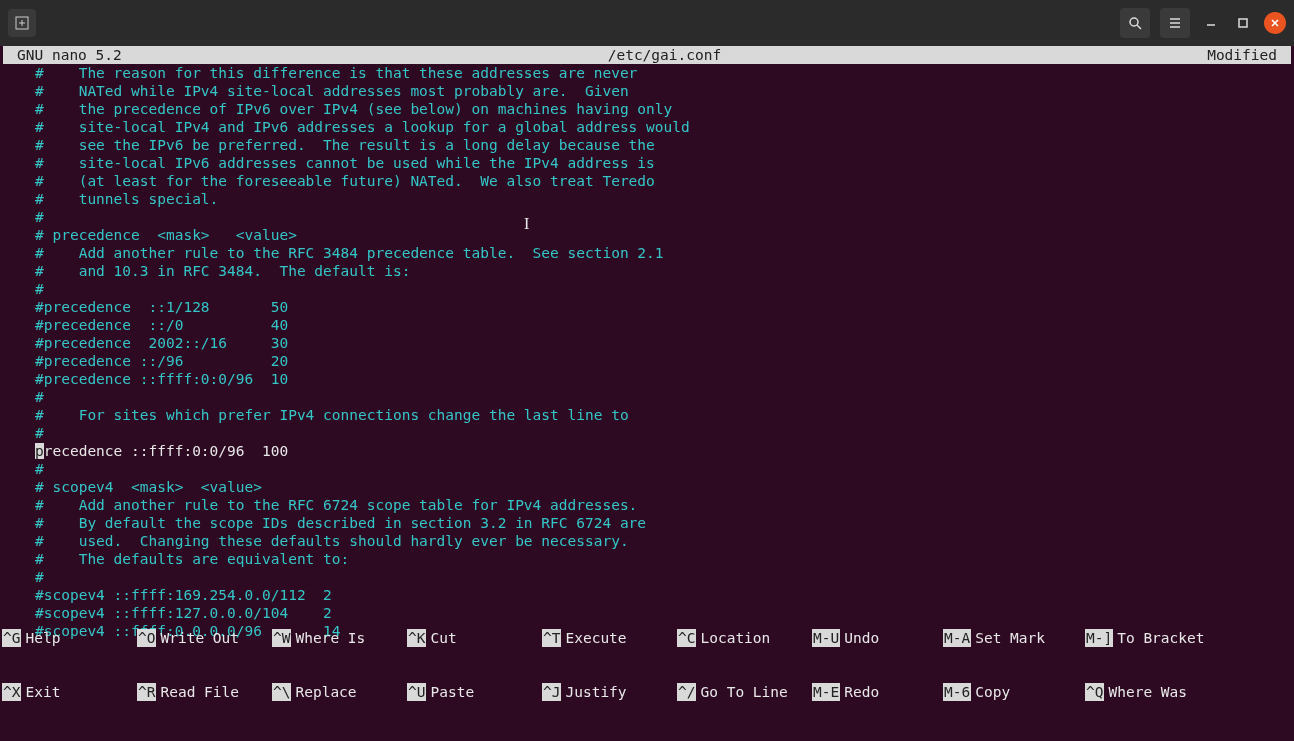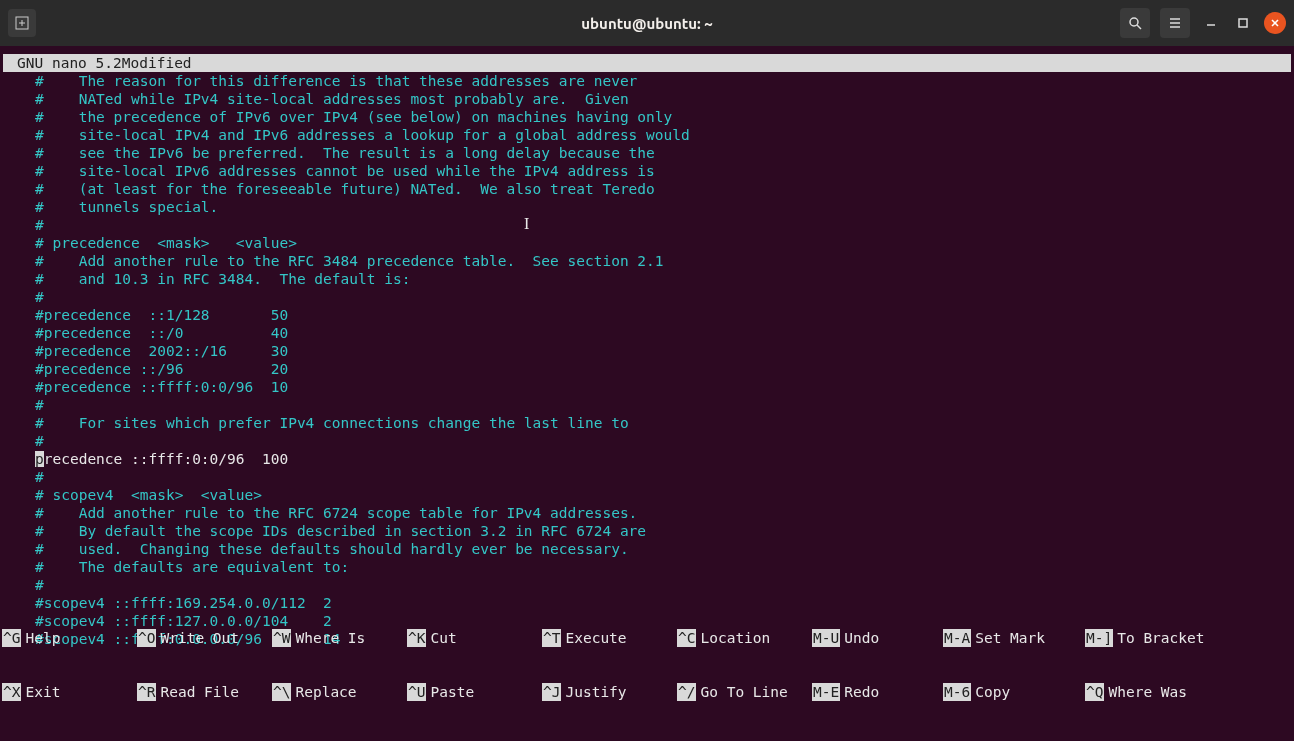--- a/index.html
+++ b/index.html
@@ -54,21 +54,21 @@
     border-radius: 4px;
     background: #3a3a3a;
     display:flex;align-items:center;justify-content:center;
     color:#ddd;
   }
   
   .terminal {
     position: relative;
     width: 100%;
     height: calc(100% - 46px);
-    padding: 8px 3px;
+    padding: 0 3px;
     border-radius: 32px;
   }
   .status-line {
     height: 18px;
     line-height: 18px;
     background: #d9d9d9;
     color: #222;
     display: flex;
     font-weight: normal;
     font-size: 14.5px;
@@ -127,21 +127,20 @@
 <div class="titlebar">
   <div class="tb-left">
     <div class="newtab-btn">
       <svg width="14" height="14" viewBox="0 0 14 14">
           <rect x="1" y="1" width="12" height="12" fill="none" stroke="#ccc" stroke-width="1"></rect>
           <line x1="7" y1="4" x2="7" y2="10" stroke="#ccc" stroke-width="1"></line>
           <line x1="4" y1="7" x2="10" y2="7" stroke="#ccc" stroke-width="1"></line>
         </svg>
     </div>
   </div>
-  <div class="tb-title">ubuntu@ubuntu: ~</div>
   <div class="tb-right">
     <div class="tb-btn">
       <svg width="14" height="14" viewBox="0 0 14 14">
           <circle cx="6" cy="6" r="4" fill="none" stroke="#ddd" stroke-width="1.5"></circle>
           <line x1="9" y1="9" x2="13" y2="13" stroke="#ddd" stroke-width="1.5"></line>
         </svg>
     </div>
     <div class="tb-btn">
       <svg width="14" height="14" viewBox="0 0 14 14">
           <line x1="2" y1="3" x2="12" y2="3" stroke="#ddd" stroke-width="1.5"></line>
@@ -164,20 +163,21 @@
           <line x1="2" y1="2" x2="8" y2="8" stroke="#fff" stroke-width="1.6"></line>
           <line x1="8" y1="2" x2="2" y2="8" stroke="#fff" stroke-width="1.6"></line>
         </svg>
     </div>
   </div>
 </div>
 
 <div class="terminal">
   <div class="status-line">
     <span class="status-left">GNU nano 5.2</span>
+    <span class="status-center">/etc/gai.conf</span>
     <span class="status-right">Modified</span>
   </div>
 
   <div class="content" id="content-area"><div>#    The reason for this difference is that these addresses are never</div><div>#    NATed while IPv4 site-local addresses most probably are.  Given</div><div>#    the precedence of IPv6 over IPv4 (see below) on machines having only</div><div>#    site-local IPv4 and IPv6 addresses a lookup for a global address would</div><div>#    see the IPv6 be preferred.  The result is a long delay because the</div><div>#    site-local IPv6 addresses cannot be used while the IPv4 address is</div><div>#    (at least for the foreseeable future) NATed.  We also treat Teredo</div><div>#    tunnels special.</div><div>#</div><div># precedence  &lt;mask&gt;   &lt;value&gt;</div><div>#    Add another rule to the RFC 3484 precedence table.  See section 2.1</div><div>#    and 10.3 in RFC 3484.  The default is:</div><div>#</div><div>#precedence  ::1/128       50</div><div>#precedence  ::/0          40</div><div>#precedence  2002::/16     30</div><div>#precedence ::/96          20</div><div>#precedence ::ffff:0:0/96  10</div><div>#</div><div>#    For sites which prefer IPv4 connections change the last line to</div><div>#</div><div class="edit-line"><span class="cursor-ch">p</span>recedence ::ffff:0:0/96  100</div><div></div><div>#</div><div># scopev4  &lt;mask&gt;  &lt;value&gt;</div><div>#    Add another rule to the RFC 6724 scope table for IPv4 addresses.</div><div>#    By default the scope IDs described in section 3.2 in RFC 6724 are</div><div>#    used.  Changing these defaults should hardly ever be necessary.</div><div>#    The defaults are equivalent to:</div><div>#</div><div>#scopev4 ::ffff:169.254.0.0/112  2</div><div>#scopev4 ::ffff:127.0.0.0/104    2</div><div>#scopev4 ::ffff:0.0.0.0/96       14</div></div>
 
   <div class="text-cursor"></div>
 
   <div class="help">
     <div class="row" id="help-row-1"><div class="cell c0"><span class="key">^G</span><span class="lbl">Help</span></div><div class="cell c1"><span class="key">^O</span><span class="lbl">Write Out</span></div><div class="cell c2"><span class="key">^W</span><span class="lbl">Where Is</span></div><div class="cell c3"><span class="key">^K</span><span class="lbl">Cut</span></div><div class="cell c4"><span class="key">^T</span><span class="lbl">Execute</span></div><div class="cell c5"><span class="key">^C</span><span class="lbl">Location</span></div><div class="cell c6"><span class="key">M-U</span><span class="lbl">Undo</span></div><div class="cell c7"><span class="key">M-A</span><span class="lbl">Set Mark</span></div><div class="cell c8"><span class="key">M-]</span><span class="lbl">To Bracket</span></div></div>
     <div class="row" id="help-row-2"><div class="cell c0"><span class="key">^X</span><span class="lbl">Exit</span></div><div class="cell c1"><span class="key">^R</span><span class="lbl">Read File</span></div><div class="cell c2"><span class="key">^\</span><span class="lbl">Replace</span></div><div class="cell c3"><span class="key">^U</span><span class="lbl">Paste</span></div><div class="cell c4"><span class="key">^J</span><span class="lbl">Justify</span></div><div class="cell c5"><span class="key">^/</span><span class="lbl">Go To Line</span></div><div class="cell c6"><span class="key">M-E</span><span class="lbl">Redo</span></div><div class="cell c7"><span class="key">M-6</span><span class="lbl">Copy</span></div><div class="cell c8"><span class="key">^Q</span><span class="lbl">Where Was</span></div></div>

